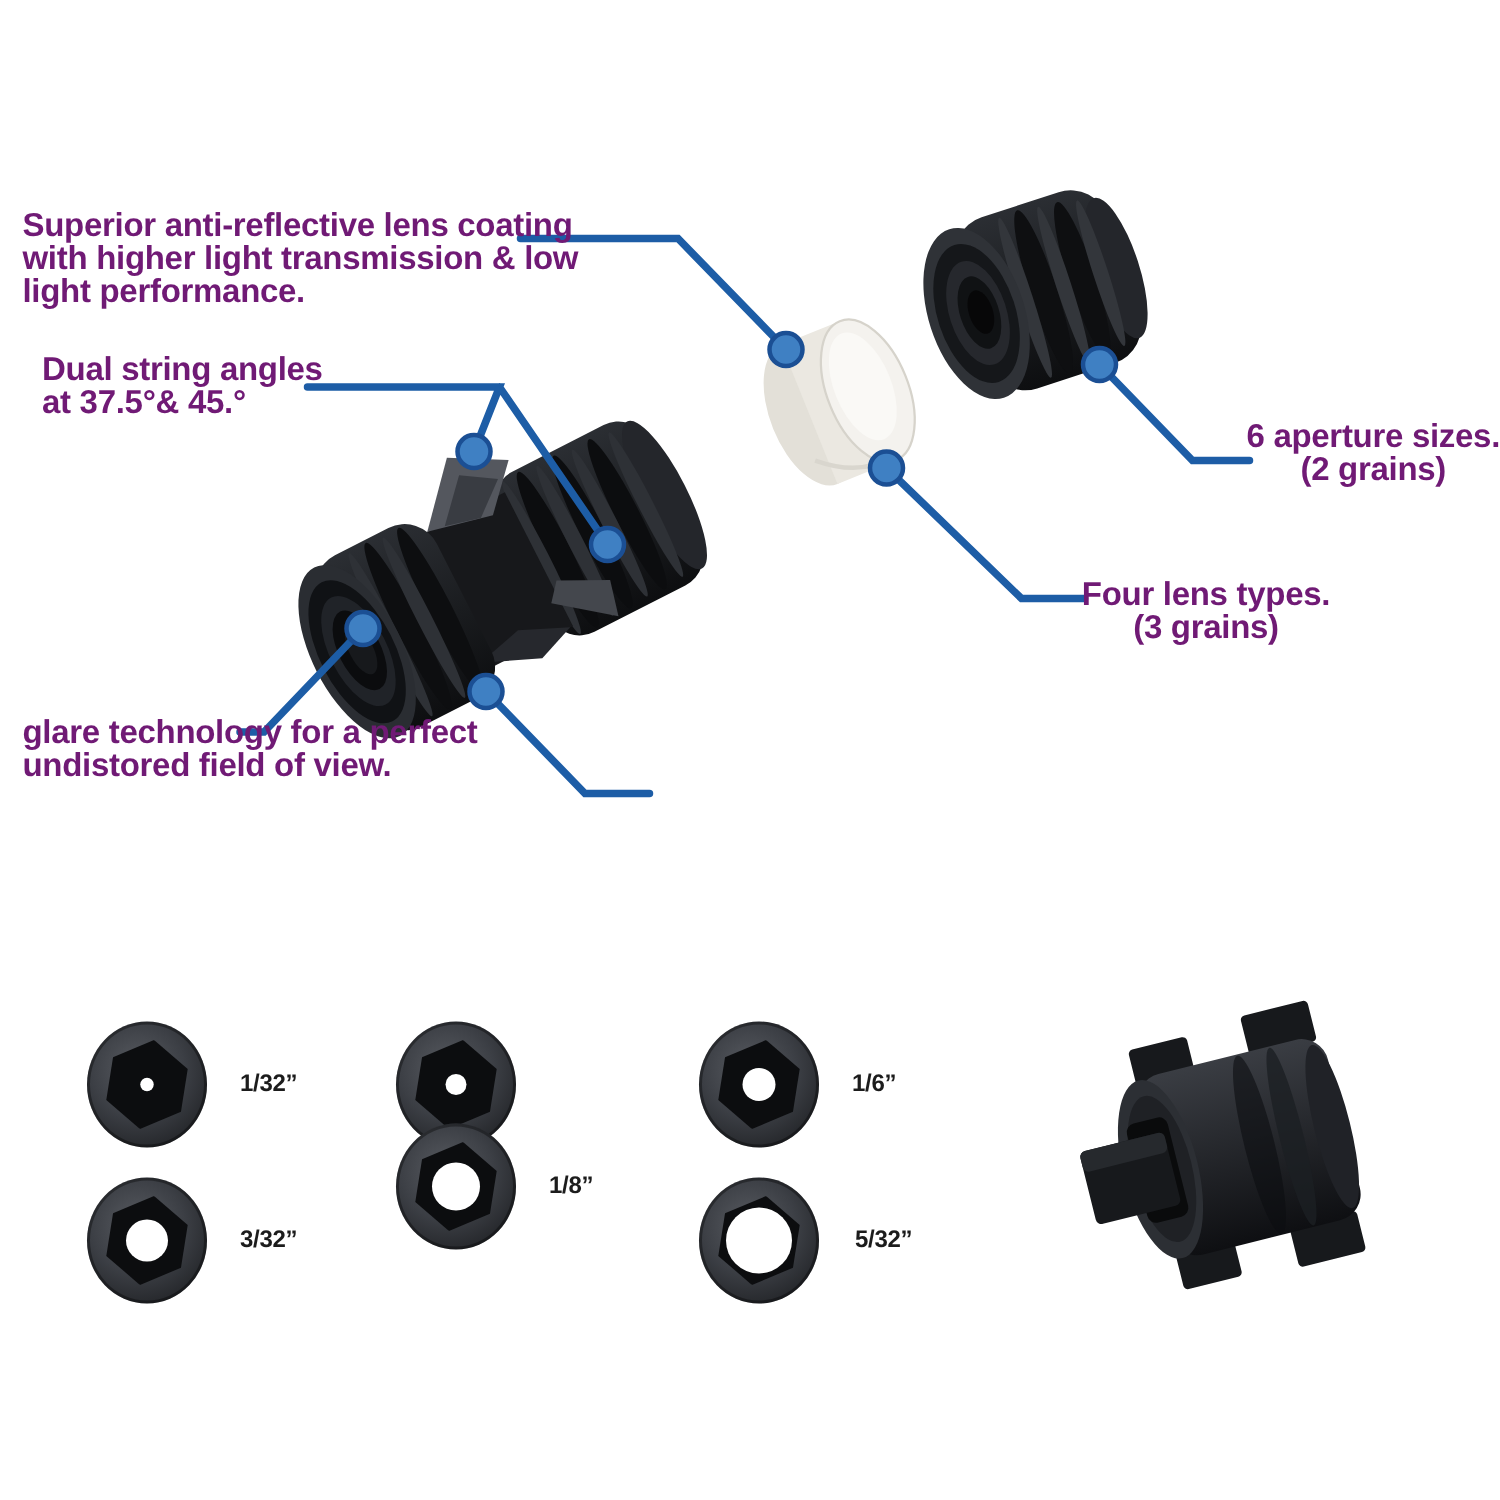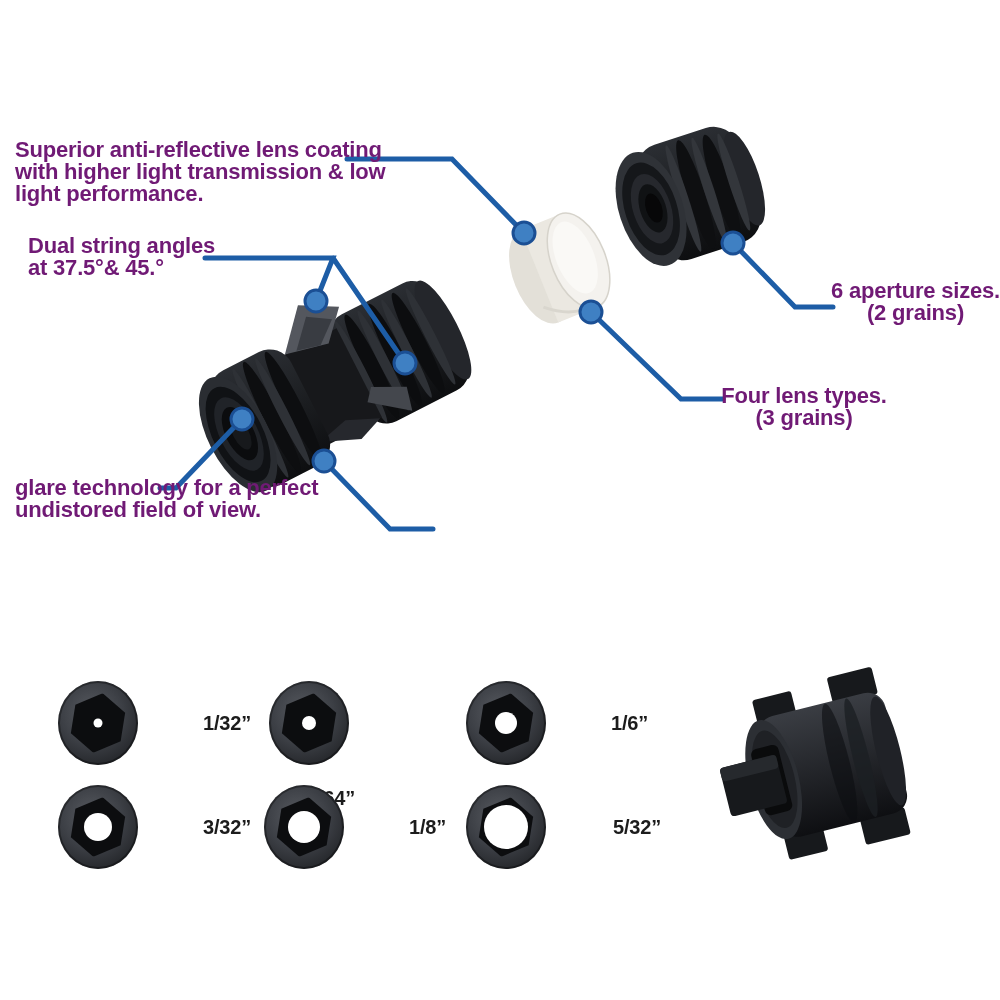--- a/index.html
+++ b/index.html
@@ -32,21 +32,21 @@
   .ap-hole{
     position:absolute;left:50%;top:50%;transform:translate(-50%,-50%);
     background:#ffffff;border-radius:50%;
   }
   .a1 .ap-hole{width:9px;height:9px;}
   .a2 .ap-hole{width:14px;height:14px;}
   .a3 .ap-hole{width:22px;height:22px;}
   .a4 .ap-hole{width:28px;height:28px;}
   .a5 .ap-hole{width:32px;height:32px;}
   .a6 .ap-hole{width:44px;height:44px;}
-  .ap-label{font-weight:bold;font-size:20px;color:#1c1c1c;letter-spacing:-0.2px;margin-left:43px;}
+  .ap-label{font-weight:bold;font-size:16px;color:#1c1c1c;letter-spacing:-0.2px;}
 </style>
 </head>
 <body>
 
 <div class="stage">
 
   <svg class="art" viewBox="0 0 1000 1000">
     <defs>
       <linearGradient id="toolGrad" x1="0" y1="0" x2="0" y2="1">
         <stop offset="0" stop-color="#3a3d43"></stop>
@@ -195,21 +195,21 @@
   </div>
 
   <div class="ap-item a4" style="left:58px;top:785px;">
     <div class="ap-disc">
       <div class="ap-hex"></div>
       <div class="ap-hole"></div>
     </div>
     <span class="ap-label">3/32”</span>
   </div>
 
-  <div class="ap-item a5" style="left:264px;top:785px;text-align:right;">
+  <div class="ap-item a5" style="left:264px;top:749px;text-align:right;">
     <div class="ap-disc">
       <div class="ap-hex"></div>
       <div class="ap-hole"></div>
     </div>
     <span class="ap-label">1/8”</span>
   </div>
 
   <div class="ap-item a6" style="left:466px;top:785px;gap:24px;">
     <div class="ap-disc">
       <div class="ap-hex"></div>

